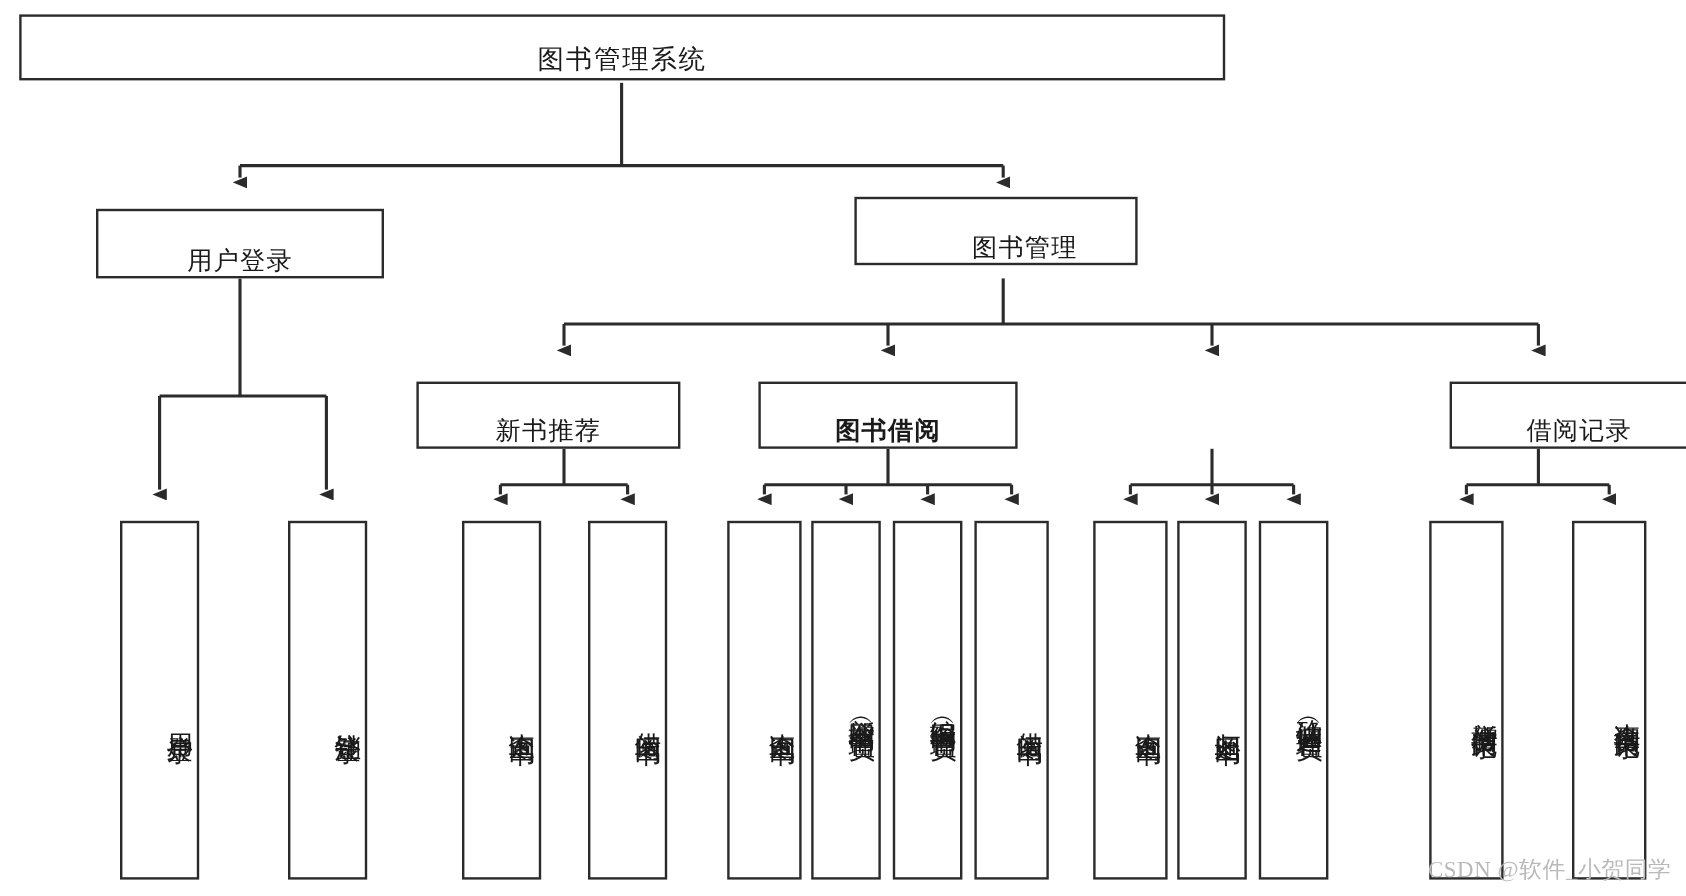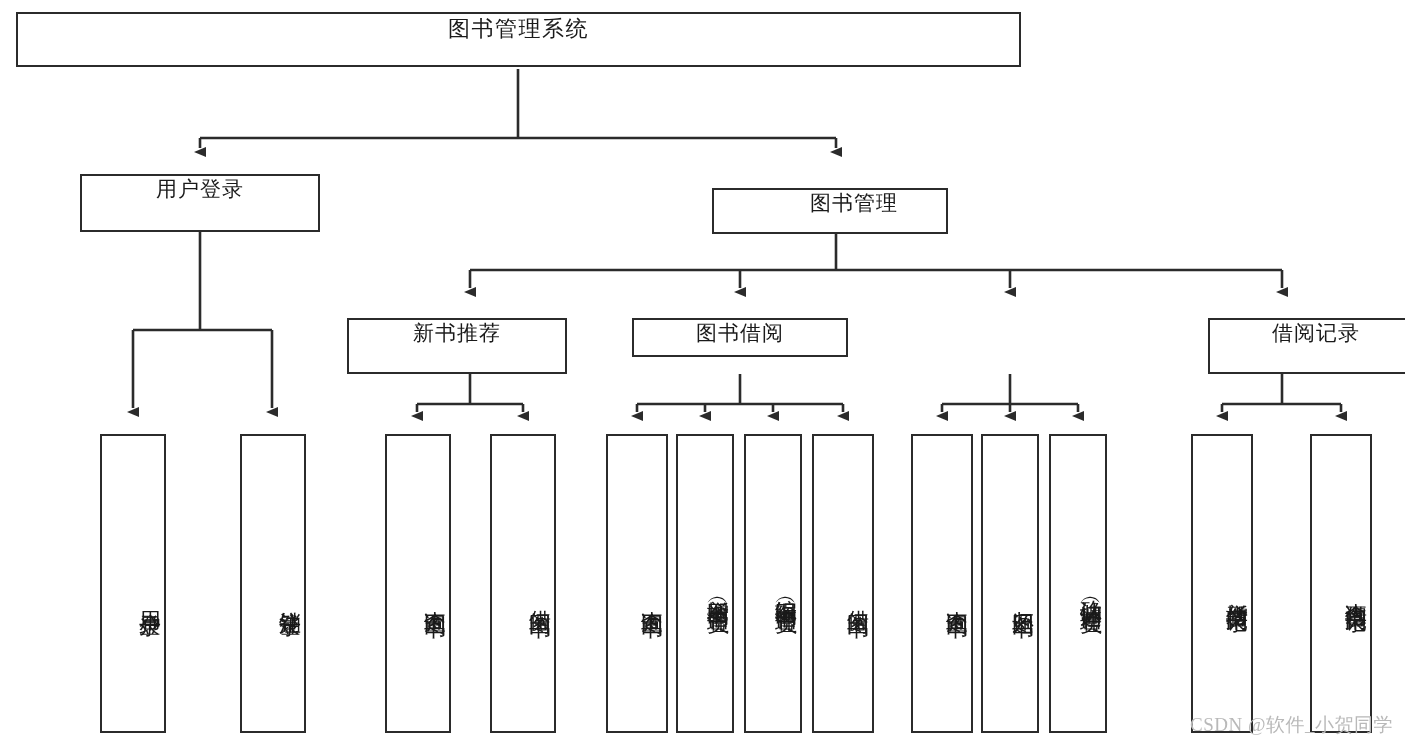--- a/index.html
+++ b/index.html
@@ -25,21 +25,21 @@
     width: 1405px;
     height: 747px;
     pointer-events: none;
   }
   .node {
     position: absolute;
     box-sizing: border-box;
     border: 2px solid #2b2b2b;
     background: #ffffff;
     display: flex;
-    align-items: flex-start;
+    align-items: flex-end;
     justify-content: center;
     color: #1a1a1a;
     z-index: 2;
   }
   .node.horiz {
     font-size: 21px;
     letter-spacing: 1px;
     line-height: 1.2;
   }
   .node.root {
@@ -127,28 +127,28 @@
     </g>
   </svg>
 
   <div class="node root" style="left:16px; top:12px; width:1005px; height:55px;">
     <span>图书管理系统</span>
   </div>
 
   <div class="node horiz" style="left:80px; top:174px; width:240px; height:58px;">
     <span>用户登录</span>
   </div>
-  <div class="node horiz" style="left:712px; top:188px; width:236px; height:46px;padding-left:48px;">
+  <div class="node horiz" style="left:712px; top:164px; width:236px; height:57px;padding-left:48px;">
     <span>图书管理</span>
   </div>
 
   <div class="node horiz" style="left:347px; top:318px; width:220px; height:56px;">
     <span>新书推荐</span>
   </div>
-  <div class="node horiz" style="left:632px; top:318px; width:216px; height:39px;">
+  <div class="node horiz" style="left:632px; top:318px; width:216px; height:56px;font-weight:bold;">
     <span>图书借阅</span>
   </div>
   <div class="node horiz" style="left:1208px; top:318px; width:216px; height:56px;">
     <span>借阅记录</span>
   </div>
 
   <div class="node vert" style="left:100px; top:434px; width:66px; height:299px;">
     <span>用户登录</span>
   </div>
   <div class="node vert" style="left:240px; top:434px; width:66px; height:299px;">

